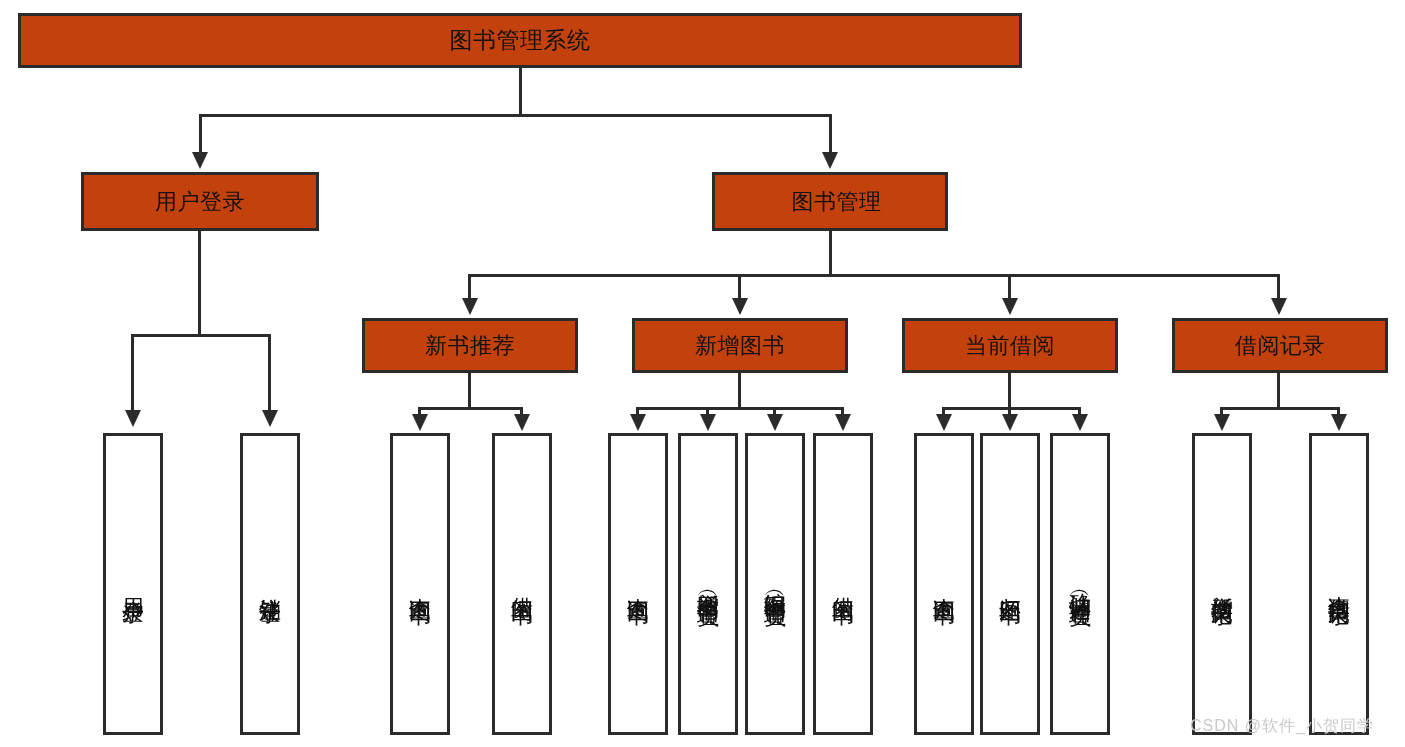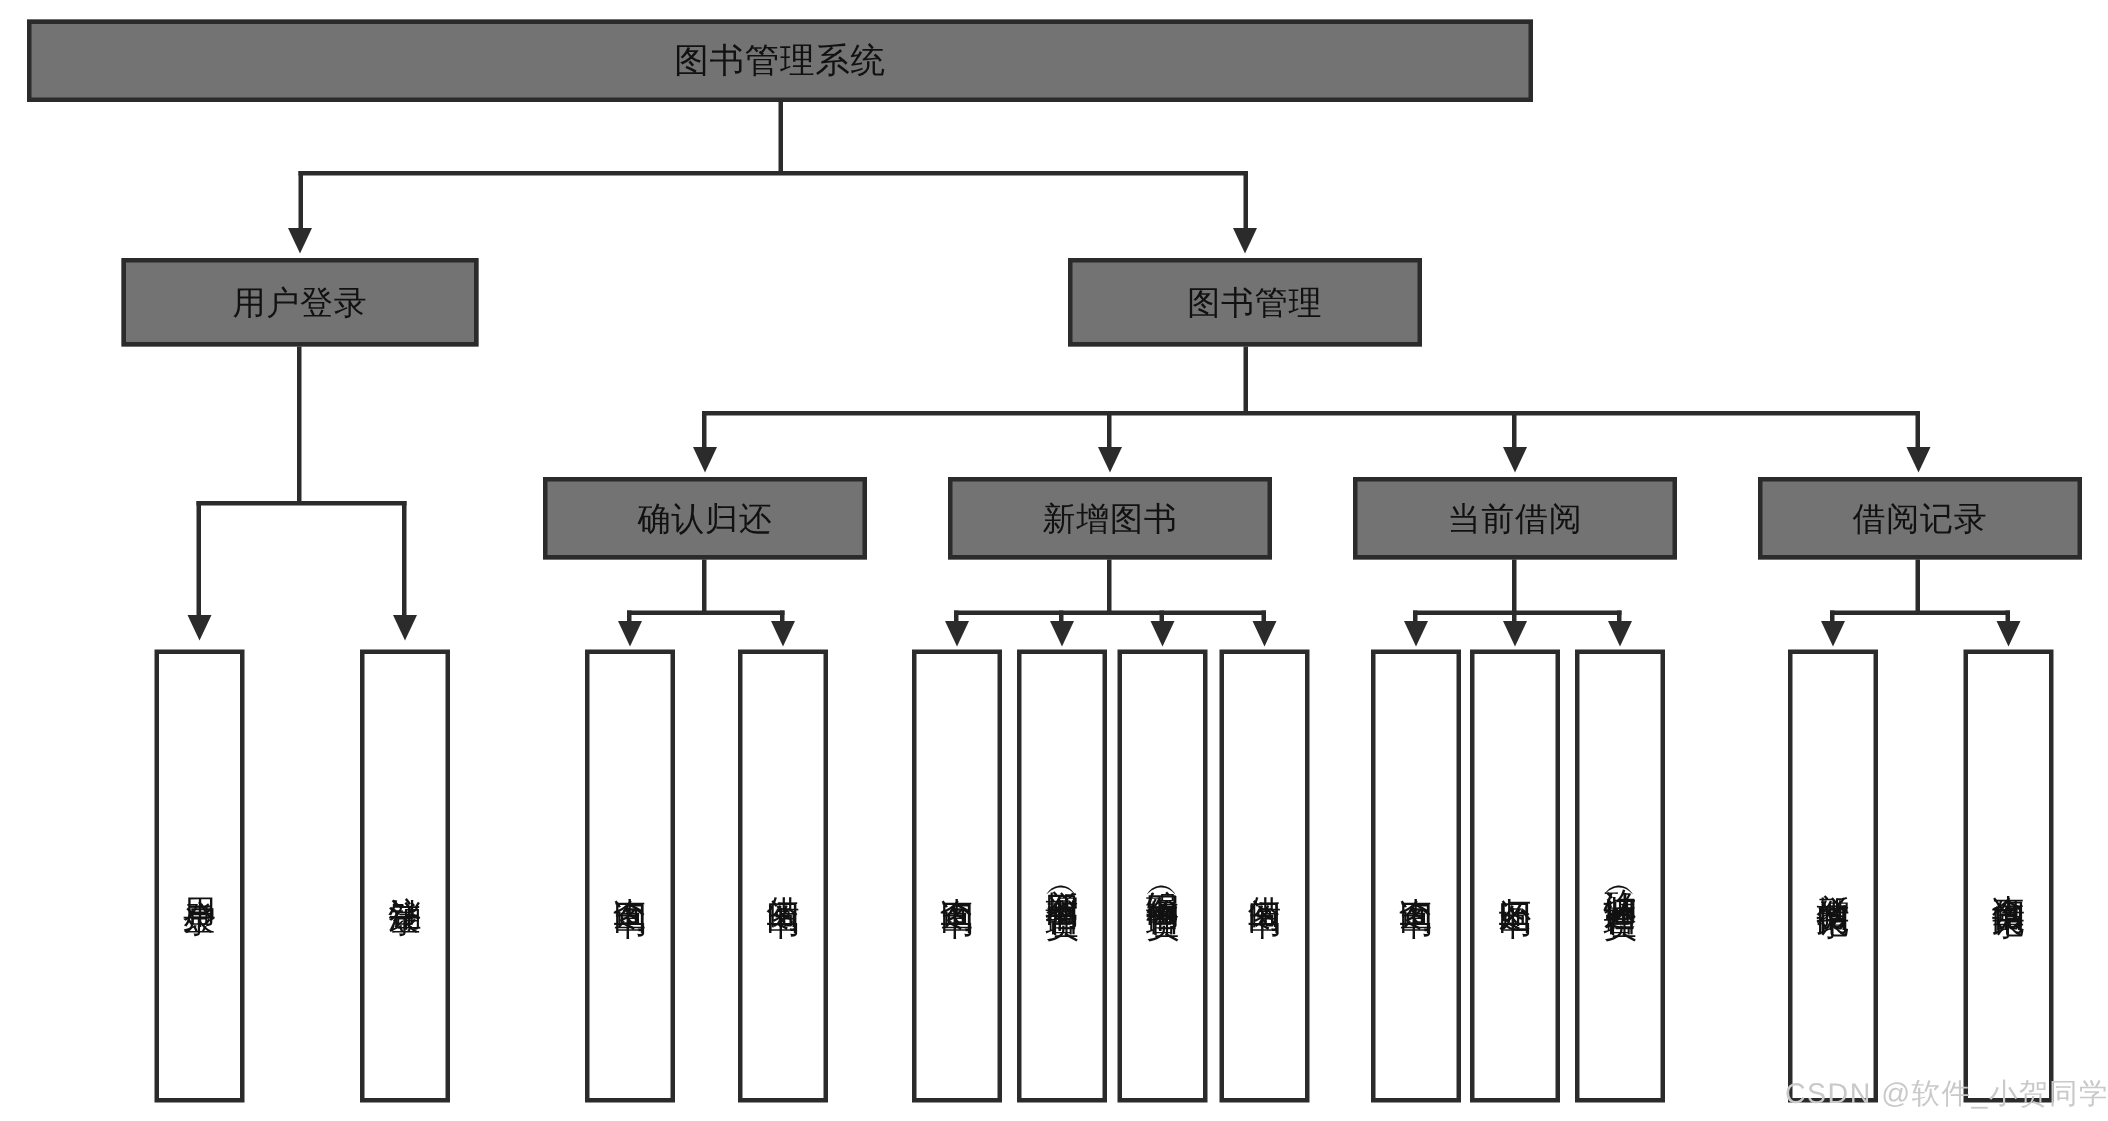--- a/index.html
+++ b/index.html
@@ -16,21 +16,21 @@
     width: 1405px;
     height: 747px;
     background: #ffffff;
     overflow: hidden;
   }
   
   .node {
     position: absolute;
     box-sizing: border-box;
     border: 3px solid #2b2b2b;
-    background: #737373;
+    background: #c2410c;
     display: flex;
     align-items: center;
     justify-content: center;
     color: #111111;
   }
   .node.lvl1 { font-size: 23px; }
   .node.lvl2 { font-size: 22px; }
   .node.lvl3 { font-size: 22px; }
 
   .node .label {
@@ -74,21 +74,21 @@
     width: 0;
     height: 0;
     border-left: 8px solid transparent;
     border-right: 8px solid transparent;
     border-top: 17px solid #2b2b2b;
   }
 
   
   #watermark {
     position: absolute;
-    font-size: 19px;
+    font-size: 16px;
     color: #c9c9c9;
     letter-spacing: 1px;
     white-space: nowrap;
     user-select: none;
   }
 </style>
 </head>
 <body>
 
 <div id="canvas">
@@ -131,21 +131,21 @@
   <div class="conn vline" style="left:738px; top:274px; width:3px; height:26px;"></div>
   <div class="arrow" style="left:732px; top:298px;"></div>
 
   <div class="conn vline" style="left:1008px; top:274px; width:3px; height:26px;"></div>
   <div class="arrow" style="left:1002px; top:298px;"></div>
 
   <div class="conn vline" style="left:1277px; top:274px; width:3px; height:26px;"></div>
   <div class="arrow" style="left:1271px; top:298px;"></div>
 
   <div class="node lvl3" style="left:362px; top:318px; width:216px; height:55px;">
-    <span class="label">确认归还</span>
+    <span class="label">新书推荐</span>
   </div>
   <div class="node lvl3" style="left:632px; top:318px; width:216px; height:55px;">
     <span class="label">新增图书</span>
   </div>
   <div class="node lvl3" style="left:1172px; top:318px; width:216px; height:55px;">
     <span class="label">借阅记录</span>
   </div>
   <div class="node lvl3" style="left:902px; top:318px; width:216px; height:55px;">
     <span class="label">当前借阅</span>
   </div>

